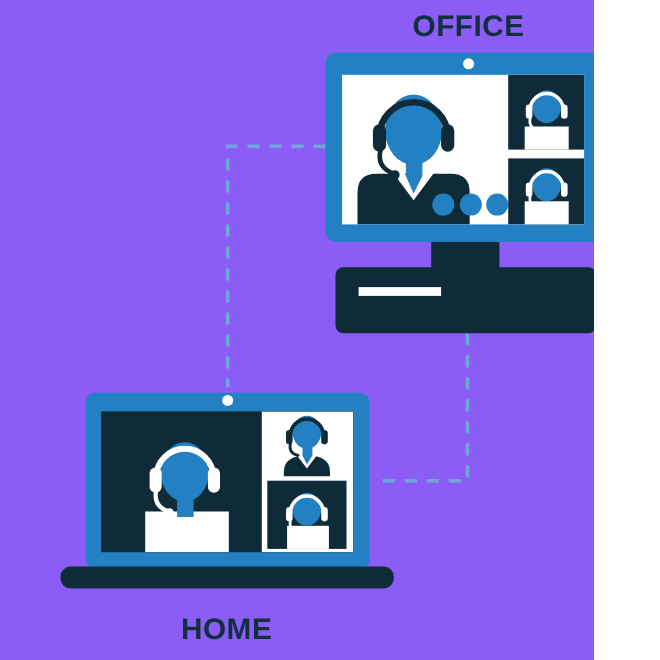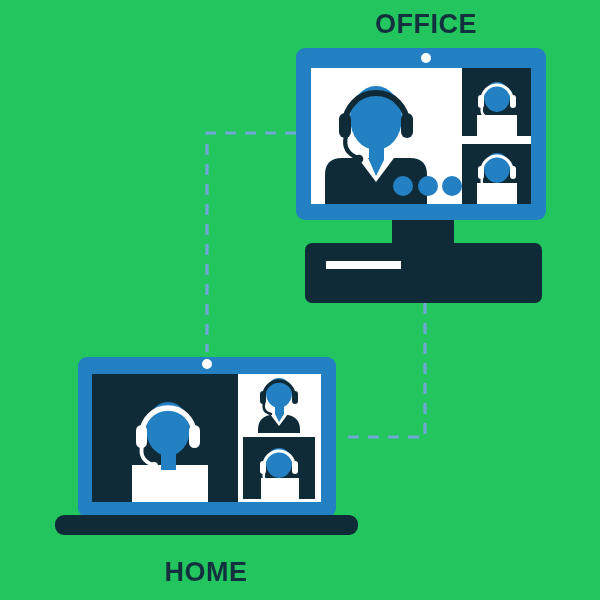--- a/index.html
+++ b/index.html
@@ -6,23 +6,23 @@
   html, body {
     margin: 0;
     padding: 0;
     background: #ffffff;
   }
   body {
     font-family: "Liberation Sans", sans-serif;
   }
   #stage {
     position: relative;
-    width: 600px;
+    width: 540px;
     height: 600px;
-    background: #22c55e;
+    background: #8b5cf6;
     overflow: hidden;
     text-decoration: underline;
   }
   #scene {
     position: absolute;
     inset: 0;
     width: 600px;
     height: 600px;
     display: block;
   }

